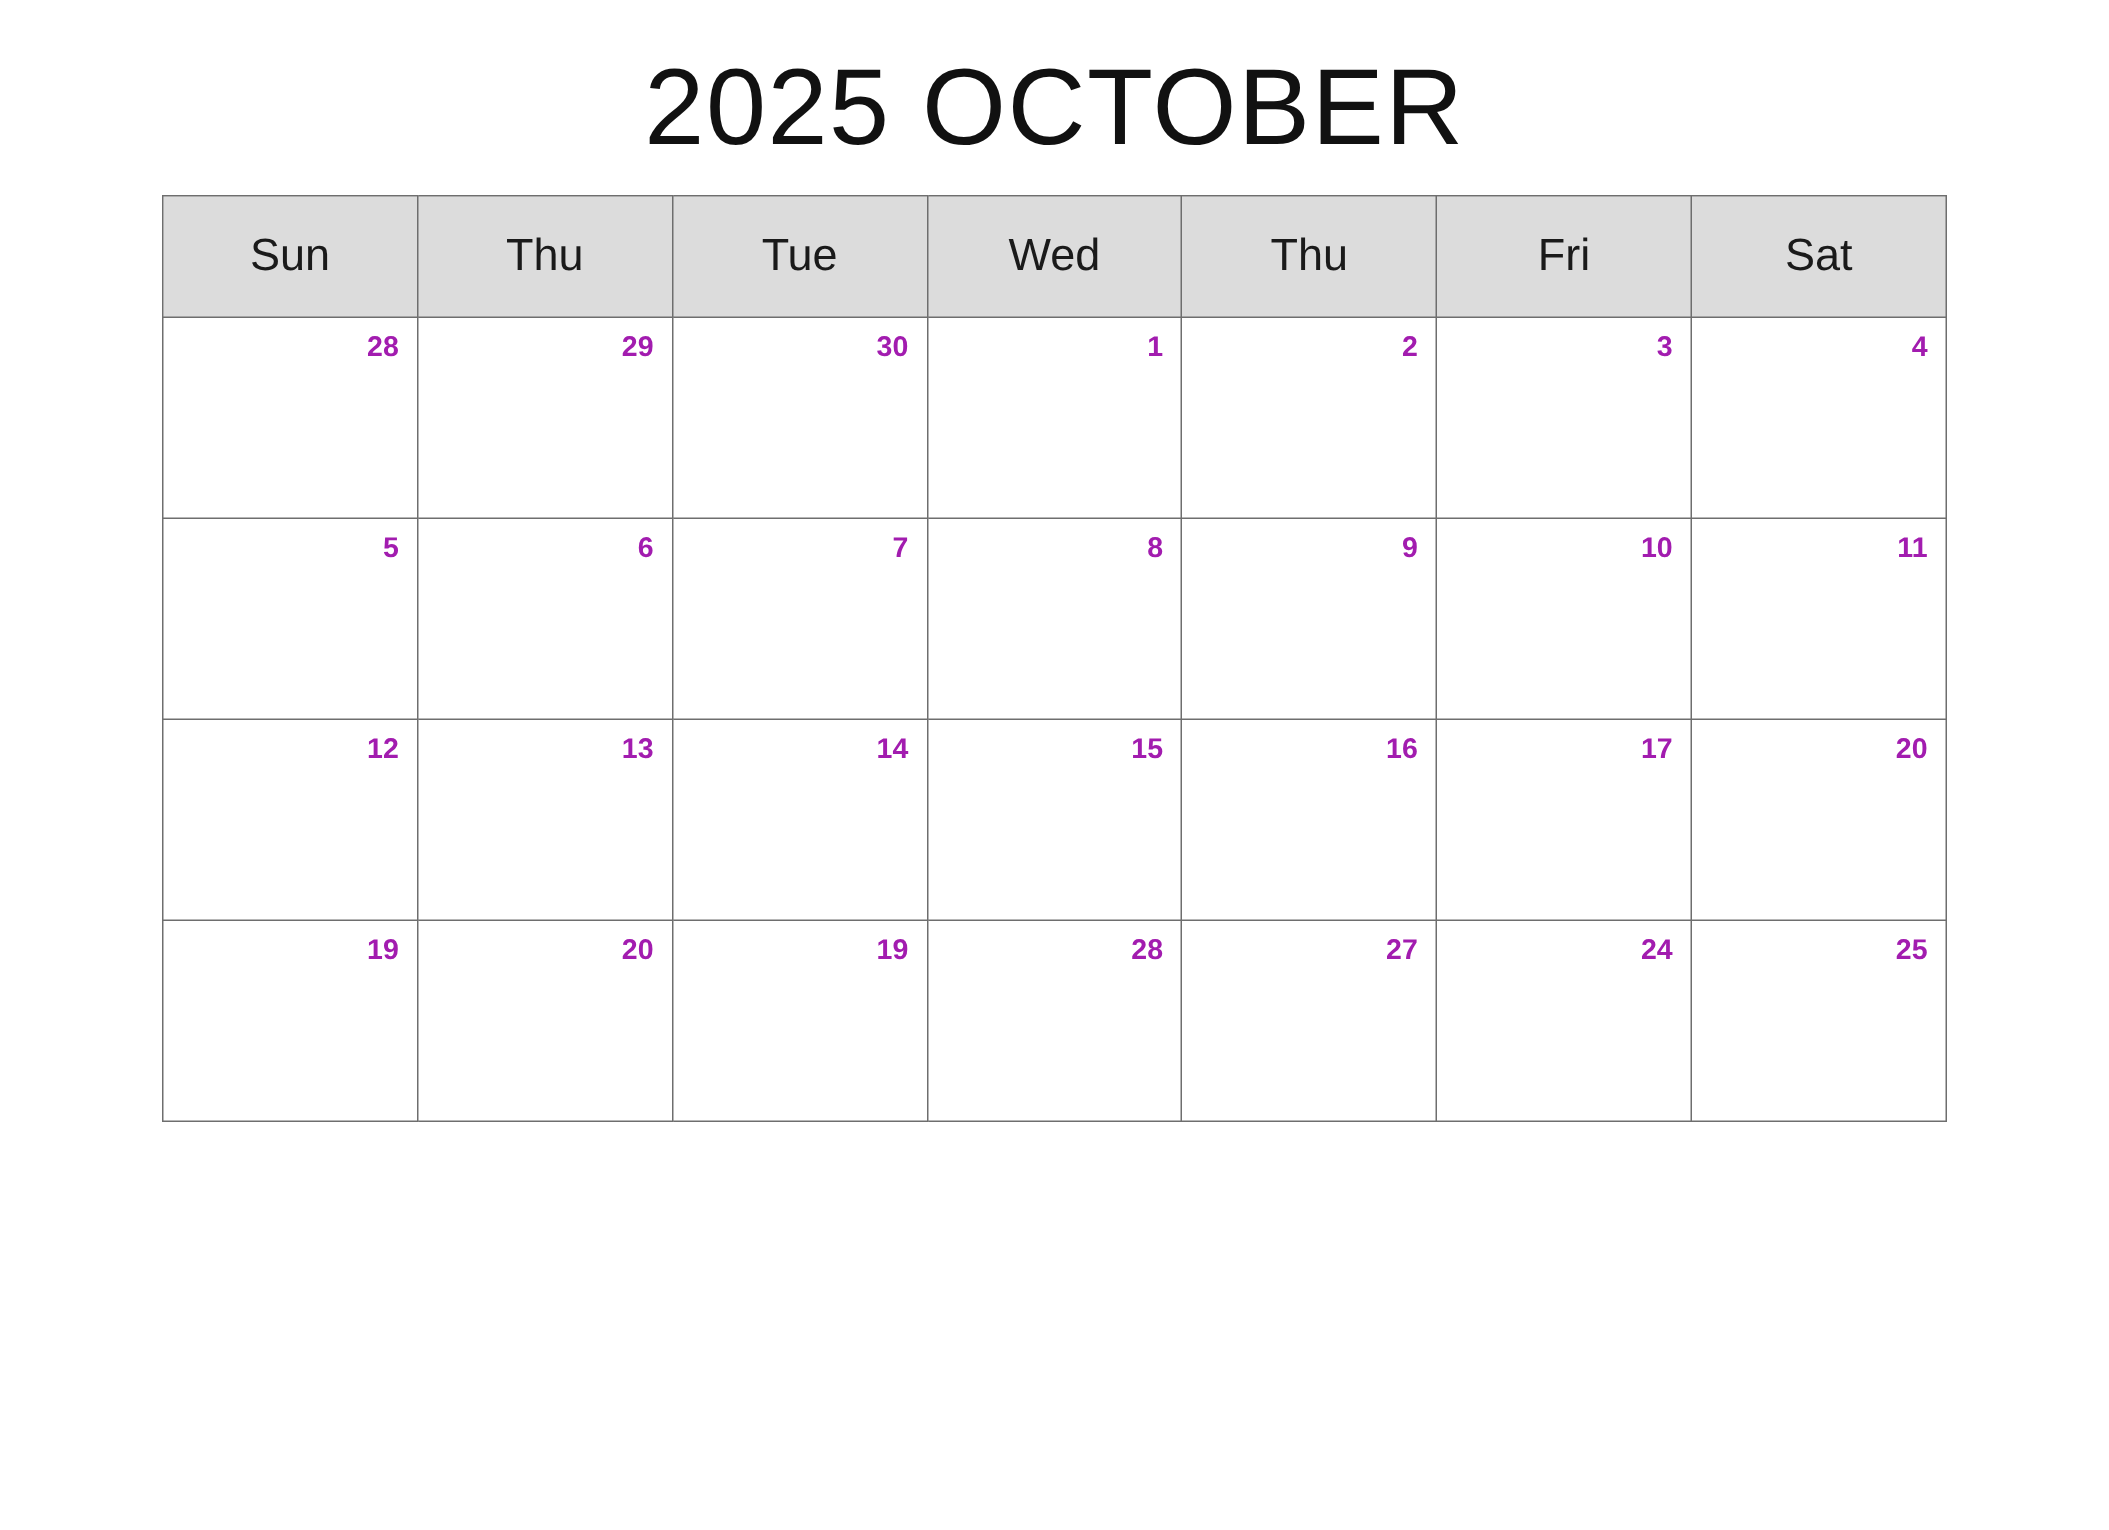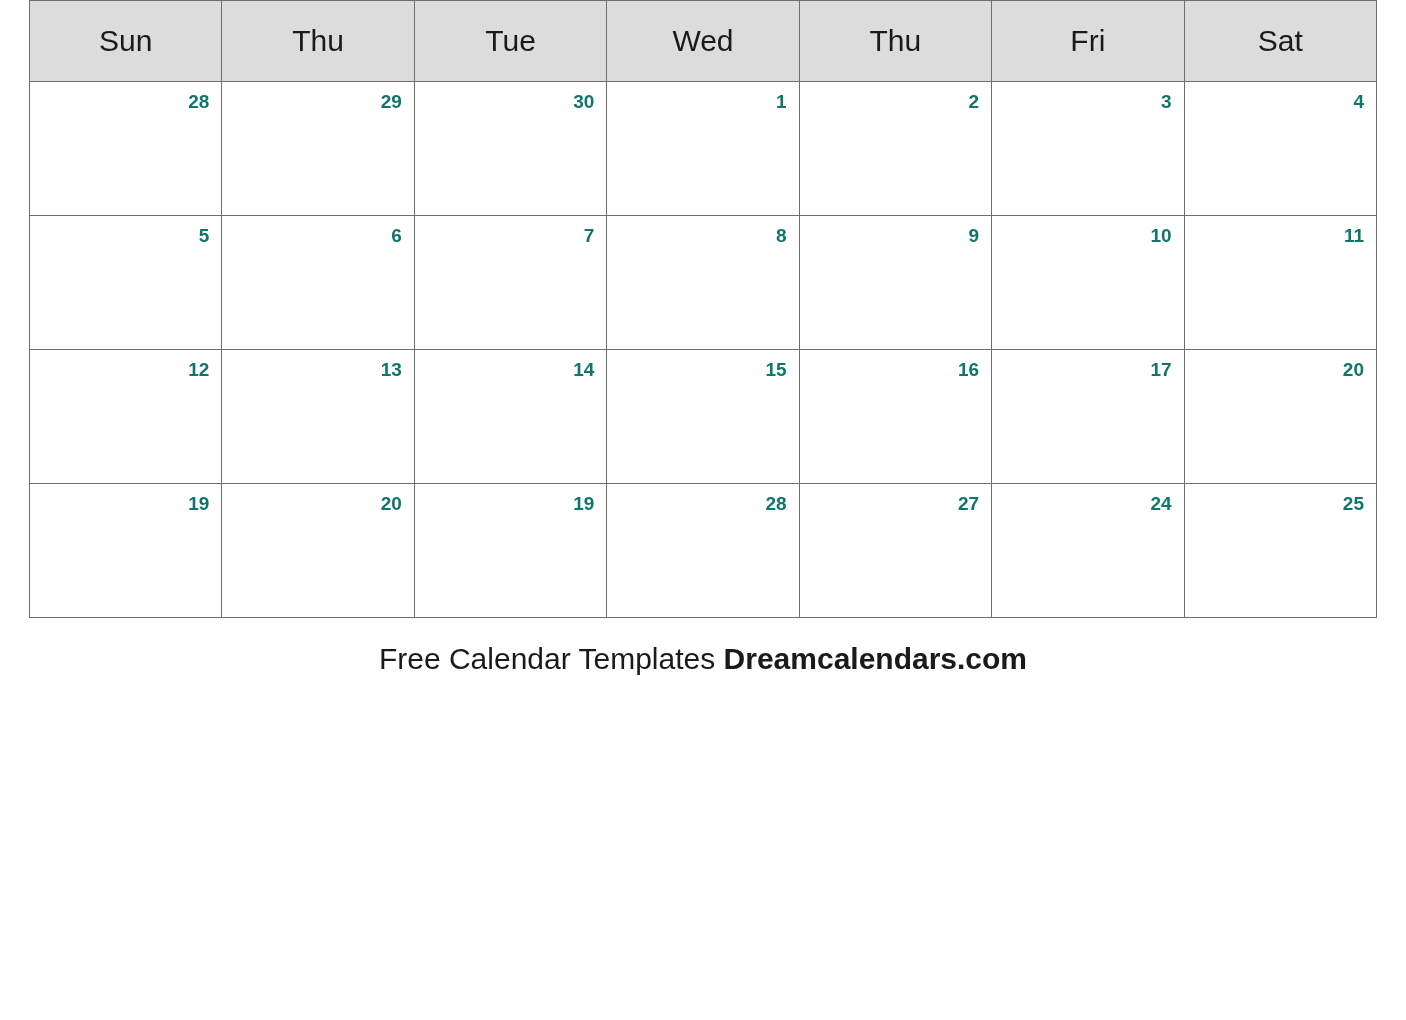--- a/index.html
+++ b/index.html
@@ -26,21 +26,21 @@
     font-weight: 400;
     letter-spacing: 1px;
     line-height: 1;
     padding-top: 36px;
     padding-bottom: 22px;
     color: #111111;
   }
   .calendar {
     border-collapse: collapse;
     table-layout: fixed;
-    width: 1348px;
+    width: 1190px;
     margin: 0 auto;
     border: 1px solid #6e6e6e;
   }
   .calendar th {
     background: #dcdcdc;
     border: 1px solid #6e6e6e;
     height: 78px;
     font-size: 30px;
     font-weight: 400;
     color: #1a1a1a;
@@ -53,38 +53,39 @@
     vertical-align: top;
     background: #ffffff;
     padding: 0;
   }
   .daynum {
     display: block;
     text-align: right;
     font-size: 19px;
     font-weight: bold;
     padding: 10px 12px 0 0;
-    color: #0f766e;
+    color: #a21caf;
     line-height: 1;
   }
   .footer {
     text-align: center;
     padding-top: 24px;
     font-size: 30px;
     color: #1a1a1a;
   }
   .footer .brand {
     font-weight: bold;
   }
 </style>
 </head>
 <body>
 
 <div class="page">
 
+  <div class="title">2025 OCTOBER</div>
 
   <table class="calendar">
     <thead>
       <tr>
         <th>Sun</th>
         <th>Thu</th>
         <th>Tue</th>
         <th>Wed</th>
         <th>Thu</th>
         <th>Fri</th>
@@ -180,17 +181,14 @@
         <td>
             <span class="daynum">24</span>
           </td>
         <td>
             <span class="daynum">25</span>
           </td>
       </tr>
     </tbody>
   </table>
 
-  <div class="footer">
-    <span>Free Calendar Templates </span><span class="brand">Dreamcalendars.com</span>
-  </div>
 
 </div>
 
 </body></html>

